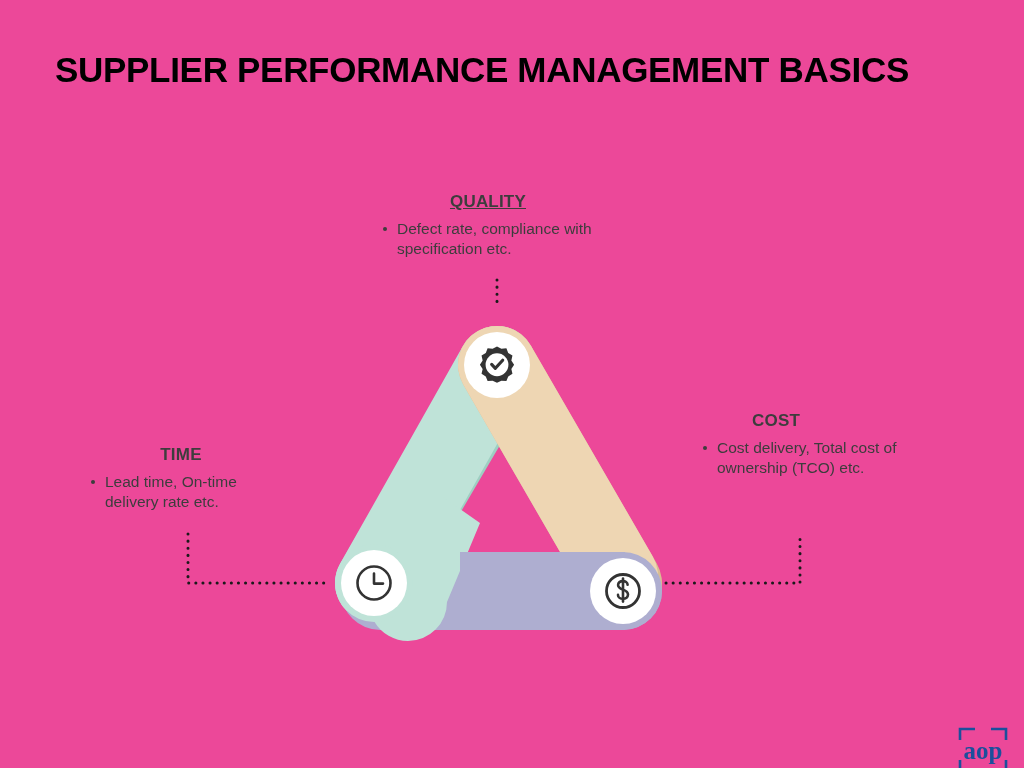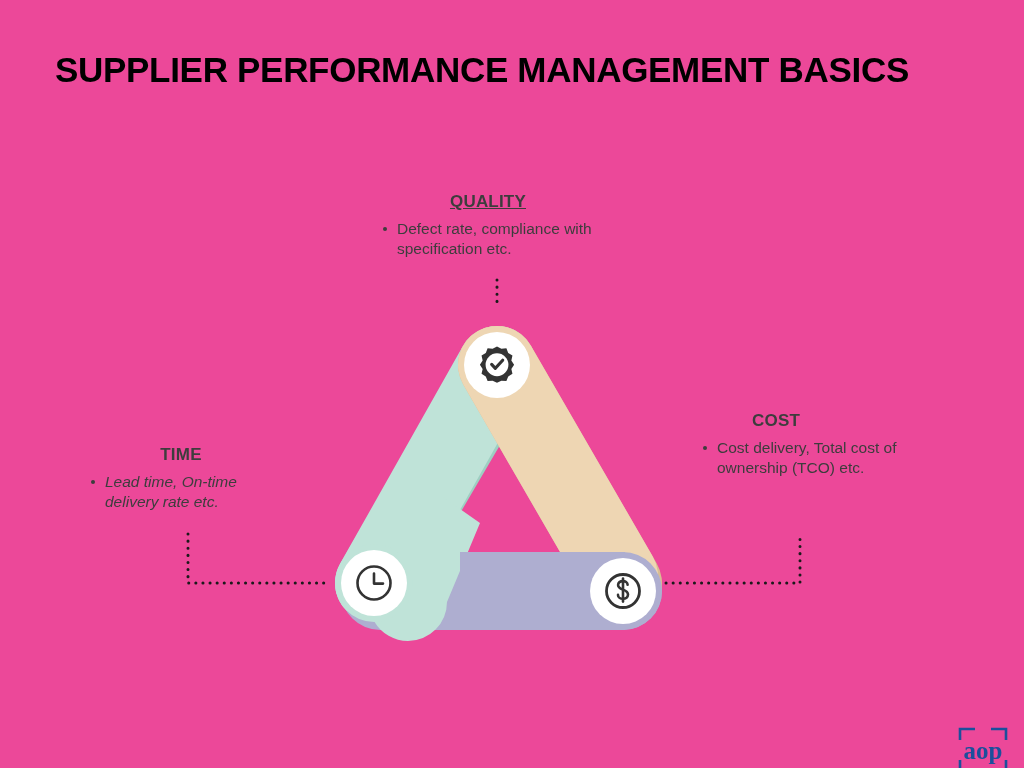--- a/index.html
+++ b/index.html
@@ -58,21 +58,21 @@
   
   #quality-block { left:362px; top:192px; width:300px; text-align:left; }
   #quality-block .node-heading { text-align:center; padding-right:48px;text-decoration:underline; }
   #quality-block .node-bullets { padding-left:18px; }
   #quality-block .node-bullets li { width:225px; }
 
   
   #time-block { left:72px; top:445px; width:240px; }
   #time-block .node-heading { text-align:center; padding-right:22px; }
   #time-block .node-bullets { padding-left:16px; }
-  #time-block .node-bullets li { width:200px;font-style:italic; }
+  #time-block .node-bullets li { width:200px; }
 
   
   #cost-block { left:700px; top:411px; width:250px; }
   #cost-block .node-heading { text-align:center; padding-right:98px; }
   #cost-block .node-bullets { padding-left:0px; }
   #cost-block .node-bullets li { width:200px; }
 
   
   .connector { position:absolute; }
   #connector-quality { left:490px; top:278px; }

